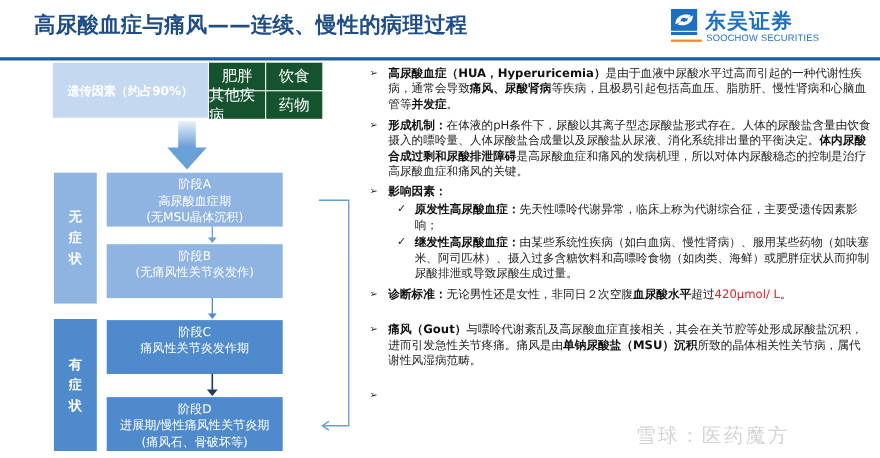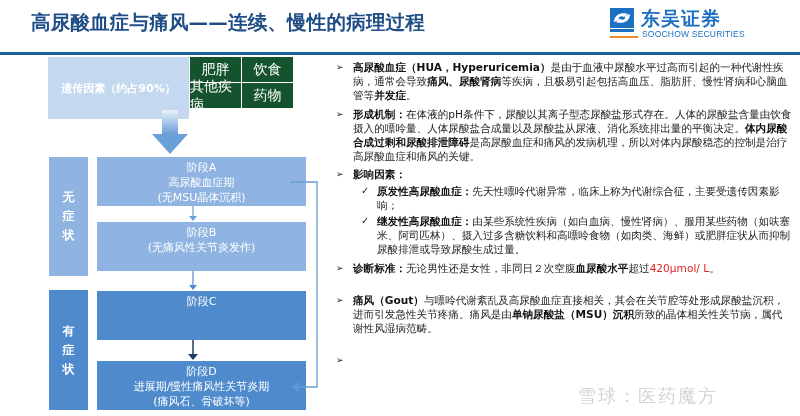--- a/index.html
+++ b/index.html
@@ -20,36 +20,36 @@
   .logo-en {
     position: absolute; left: 32px; top: 21px; font-size: 8.5px; color: #1c6fc1;
     font-family: "Liberation Sans", sans-serif; white-space: nowrap; letter-spacing: 0.2px;
   }
   .logo-bar { position: absolute; left: 0; top: 28px; width: 28px; height: 2px; background: #f08a1c; }
 
   .rule { position: absolute; left: 0; top: 52px; width: 800px; height: 3px; background: #1f5f9e; }
 
   
   .gen-box {
-    position: absolute; left: 48px; top: 57px; width: 141px; height: 62px;
+    position: absolute; left: 48px; top: 57px; width: 141px; height: 50px;
     background: #c4d9ef; color: #ffffff; font-size: 11px; font-weight: bold;
     display: flex; align-items: center; justify-content: center;
   }
   .factor {
     position: absolute; width: 51px; height: 25px; background: #14532d; color: #ffffff;
     font-size: 14px; display: flex; align-items: center; justify-content: center;
   }
   .big-arrow { position: absolute; left: 148px; top: 110px; width: 44px; height: 44px; }
 
   .side {
     position: absolute; left: 49px; width: 39px; color: #ffffff; font-weight: bold; font-size: 12px;
     display: flex; flex-direction: column; align-items: center; justify-content: center; line-height: 19px;
   }
   .stage {
-    position: absolute; left: 97px; width: 209px; color: #ffffff; font-size: 11px;
+    position: absolute; left: 97px; width: 160px; color: #ffffff; font-size: 11px;
     text-align: center; line-height: 15px; padding-top: 3px;
   }
   .light { background: #8fb4e1; }
   .dark { background: #4f8bcc; }
   .connector { position: absolute; left: 0; top: 0; width: 340px; height: 416px; pointer-events: none; }
 
   
   .text { position: absolute; left: 336px; top: 60px; width: 456px; font-size: 10.6px; line-height: 14.2px; color: #222; }
   .bullet { position: relative; padding-left: 17px; margin-bottom: 4px; }
   .bullet .mk { position: absolute; left: 0; top: 0; font-size: 9px; font-weight: bold; }
@@ -116,20 +116,21 @@
   <div>阶段A</div>
   <div>高尿酸血症期</div>
   <div>(无MSU晶体沉积)</div>
 </div>
 <div class="stage light" style="top:222px;height:49px;">
   <div>阶段B</div>
   <div>(无痛风性关节炎发作)</div>
 </div>
 <div class="stage dark" style="top:291px;height:49px;">
   <div>阶段C</div>
+  <div>痛风性关节炎发作期</div>
 </div>
 <div class="stage dark" style="top:361px;height:49px;">
   <div>阶段D</div>
   <div>进展期/慢性痛风性关节炎期</div>
   <div>(痛风石、骨破坏等)</div>
 </div>
 
 <svg class="connector" viewBox="0 0 340 416">
 
   <line x1="193" y1="206" x2="193" y2="219" stroke="#6a9fd6" stroke-width="1.2"></line>

